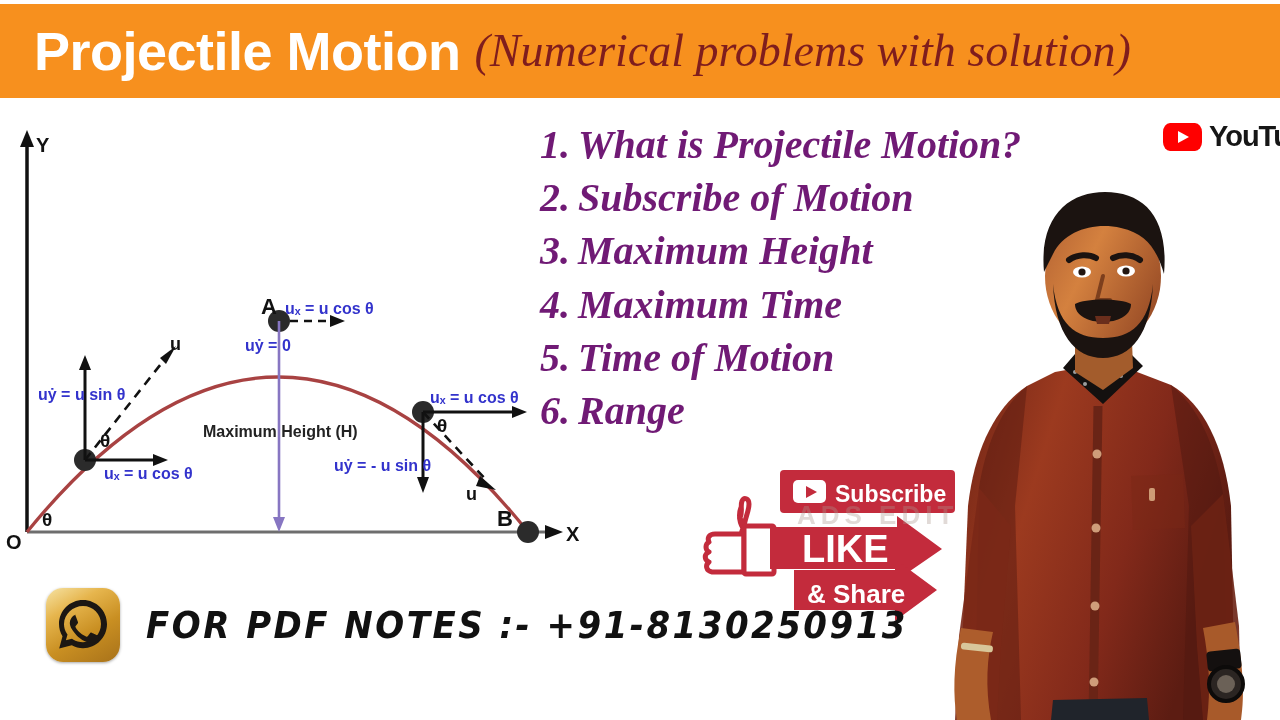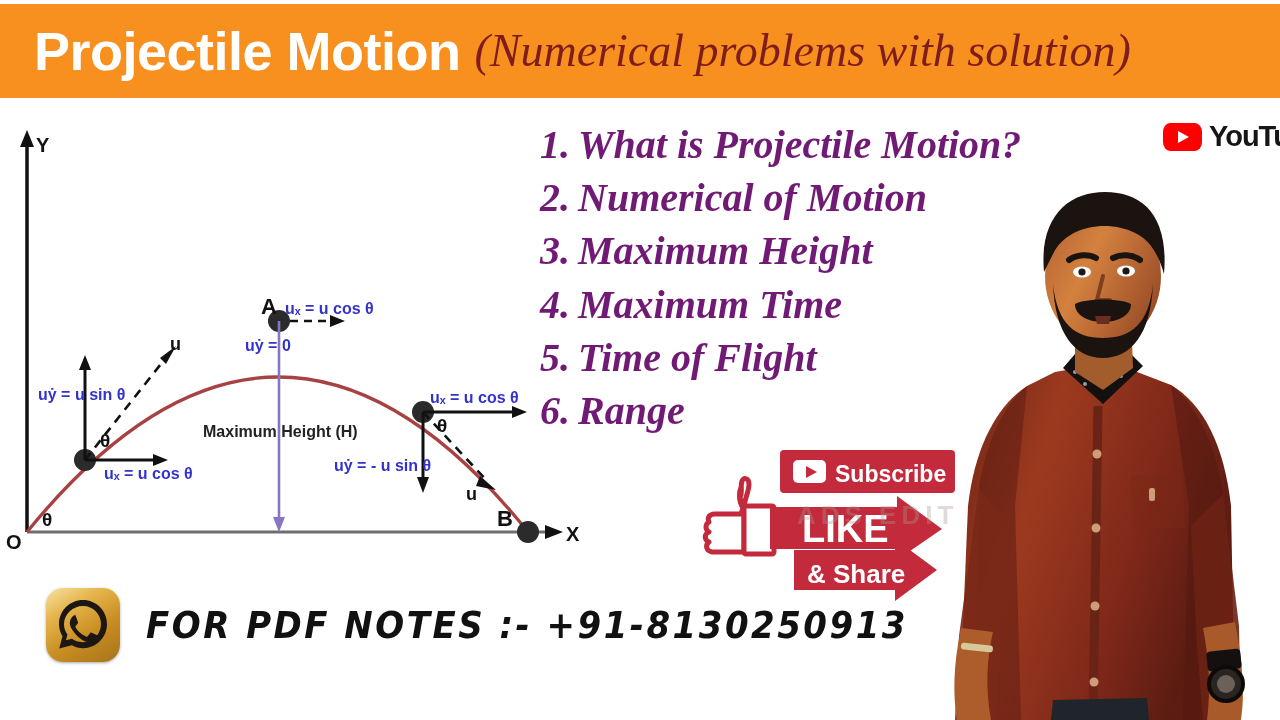--- a/index.html
+++ b/index.html
@@ -55,21 +55,21 @@
   .yt-word{
     font-family:"Liberation Sans", sans-serif;font-weight:bold;
     font-size:29px;color:#161616;letter-spacing:-1px;line-height:1;
   }
 
   
   .diagram{position:absolute;left:0px;top:112px;width:600px;height:460px;}
   .diagram svg{display:block;}
 
   
-  .promo{position:absolute;left:697px;top:444px;width:300px;height:165px;}
+  .promo{position:absolute;left:697px;top:464px;width:300px;height:165px;}
   .promo svg{display:block;}
 
   
   .wa-row{position:absolute;left:14px;top:588px;display:flex;align-items:center;padding-left:32px;}
   .wa-icon{
     width:74px;height:74px;border-radius:17px;
     background:linear-gradient(150deg,#f6e3a4 0%,#e6b54d 28%,#c98f22 60%,#a8721a 100%);
     box-shadow:0 1px 3px rgba(0,0,0,.35);
     position:relative;overflow:hidden;
   }
@@ -102,30 +102,30 @@
   <div class="banner">
     <div class="banner-title">Projectile Motion</div>
     <div class="banner-sub">(Numerical problems with solution)</div>
   </div>
 
   <div class="topic-list">
     <div class="topic-item">
       <span class="topic-num">1.</span><span>What is Projectile Motion?</span>
     </div>
     <div class="topic-item">
-      <span class="topic-num">2.</span><span>Numerical of Motion</span>
+      <span class="topic-num">2.</span><span>Subscribe of Motion</span>
     </div>
     <div class="topic-item">
       <span class="topic-num">3.</span><span>Maximum Height</span>
     </div>
     <div class="topic-item">
       <span class="topic-num">4.</span><span>Maximum Time</span>
     </div>
     <div class="topic-item">
-      <span class="topic-num">5.</span><span>Time of Flight</span>
+      <span class="topic-num">5.</span><span>Time of Motion</span>
     </div>
     <div class="topic-item">
       <span class="topic-num">6.</span><span>Range</span>
     </div>
   </div>
 
   <div class="yt-logo">
     <div class="yt-badge"></div>
     <div class="yt-word">YouTube</div>
   </div>

